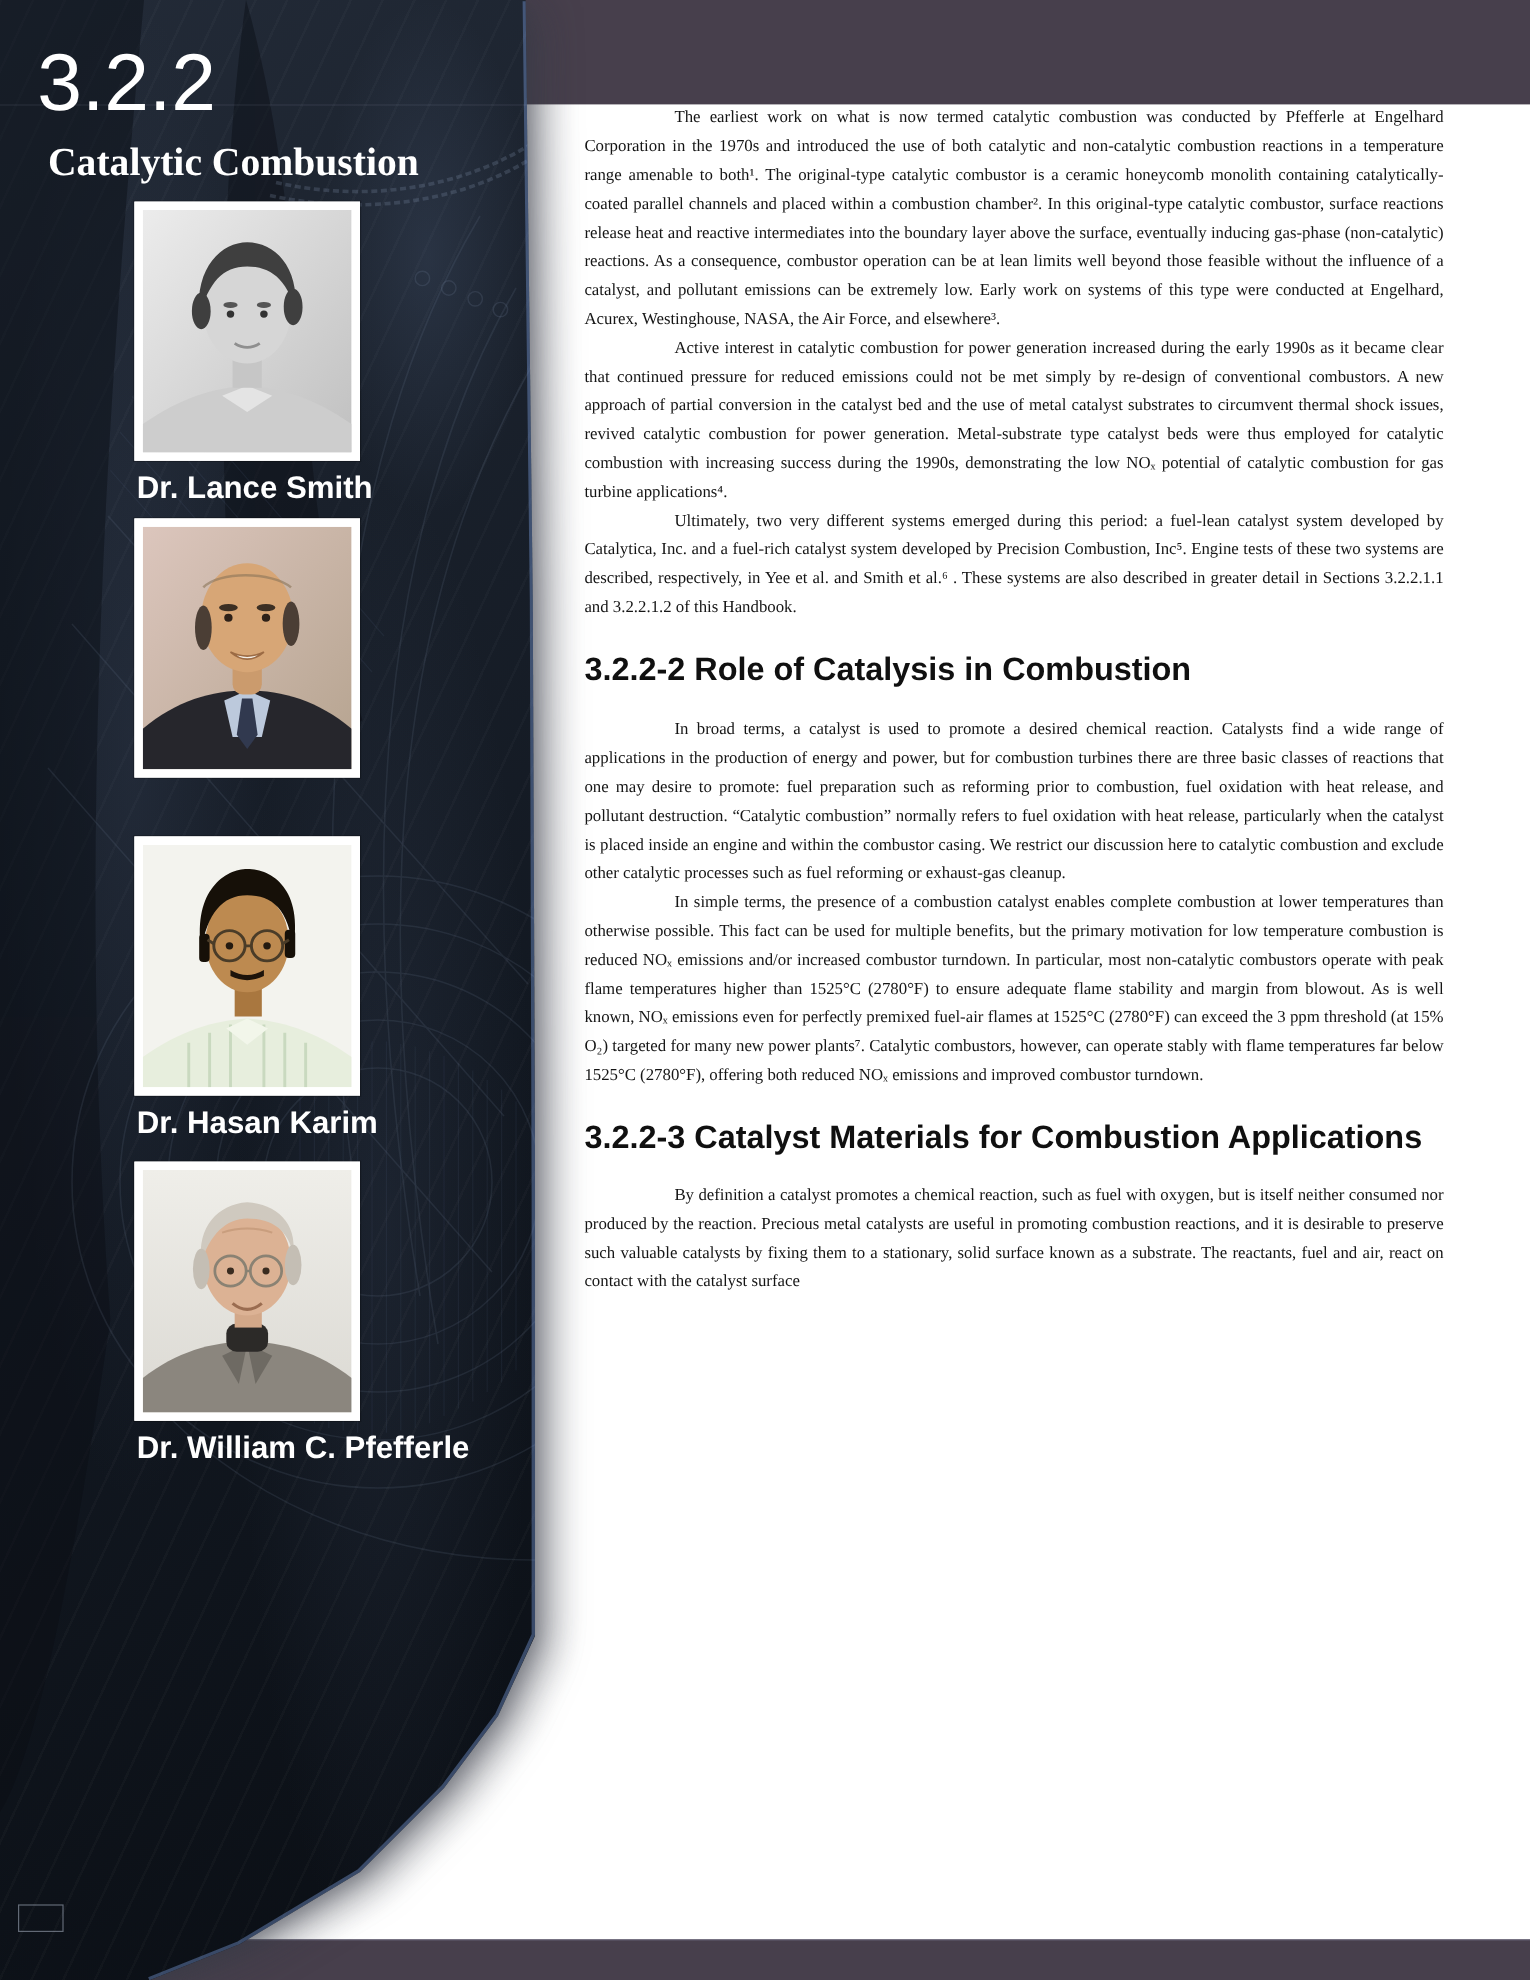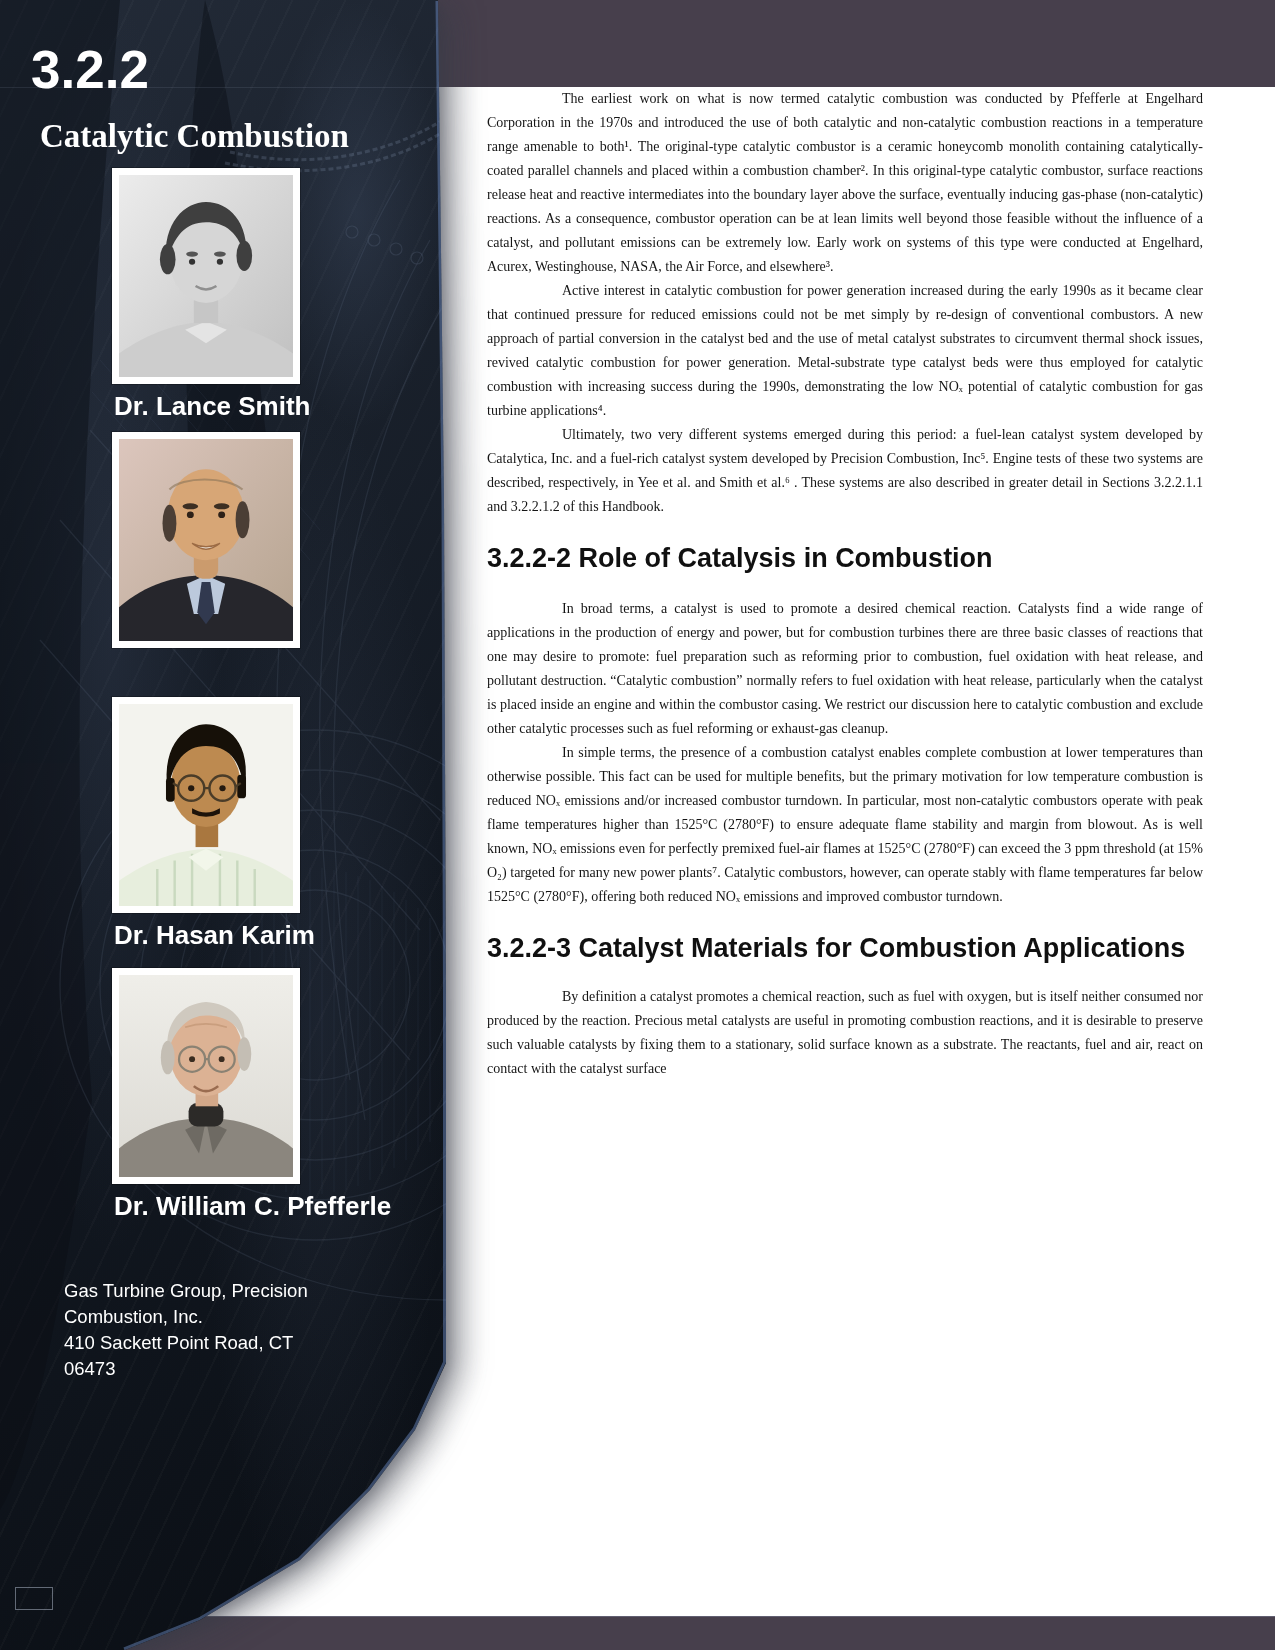--- a/index.html
+++ b/index.html
@@ -25,21 +25,21 @@
                              370px 1490px,300px 1560px,200px 1620px,125px 1650px,0px 1650px);
            background:
              radial-gradient(closest-side at 80% 13%, rgba(95,115,150,0.20), transparent),
              radial-gradient(closest-side at 25% 38%, rgba(80,95,125,0.18), transparent),
              radial-gradient(closest-side at 72% 62%, rgba(85,100,130,0.16), transparent),
              repeating-linear-gradient(115deg, rgba(255,255,255,0.025) 0 2px, rgba(0,0,0,0) 2px 24px),
              linear-gradient(150deg,#232b38 0%,#1a212c 28%,#121821 58%,#0a0e14 100%);}
   .engraving{position:absolute;left:0;top:0;width:446px;height:1650px;}
   .band-seam{position:absolute;left:0;top:87px;width:440px;height:1px;background:rgba(200,210,235,0.10);}
   .chapter-num{position:absolute;left:31px;top:34px;color:#ffffff;
-               font-family:"Liberation Sans","DejaVu Sans",sans-serif;font-size:53px;line-height:72px;font-weight:700;}
+               font-family:"Liberation Sans","DejaVu Sans",sans-serif;font-size:67px;line-height:72px;font-weight:400;}
   .chapter-title{position:absolute;left:40px;top:118px;color:#ffffff;
                  font-family:Liberation Serif, serif;font-size:33px;font-weight:700;white-space:nowrap;}
   .author-card{position:absolute;left:112px;width:340px;}
   .photo-frame{width:174px;height:202px;background:#ffffff;border:7px solid #ffffff;box-shadow:0 0 0 1px rgba(0,0,0,0.25);}
   .photo-frame svg{display:block;width:174px;height:202px;}
   .author-name{margin-top:7px;margin-left:2px;color:#ffffff;white-space:nowrap;
                font-family:"Liberation Sans","DejaVu Sans",sans-serif;font-size:26px;font-weight:700;}
   .affiliation{position:absolute;left:64px;top:1278px;width:300px;color:#ffffff;
                font-family:"Liberation Sans","DejaVu Sans",sans-serif;font-size:18.5px;line-height:26px;}
   .contact{position:absolute;left:64px;top:1403px;width:300px;color:#ffffff;
@@ -211,25 +211,19 @@
             <circle cx="59" cy="50" r="7.5" fill="none" stroke="#8a8273" stroke-width="1.3"></circle>
             <path d="M49.5,50 L51.5,50" stroke="#8a8273" stroke-width="1.3"></path>
             <circle cx="42" cy="50" r="1.7" fill="#3a2c20"></circle>
               <circle cx="59" cy="50" r="1.7" fill="#3a2c20"></circle>
             <path d="M43,66 Q50,72 57,66" stroke="#9a6c50" stroke-width="1.5" fill="none"></path>
           </svg>
         </div>
         <div class="author-name">Dr. William C. Pfefferle</div>
       </div>
 
-      <div class="affiliation">
-        <div>Gas Turbine Group, Precision</div>
-        <div>Combustion, Inc.</div>
-        <div>410 Sackett Point Road, CT</div>
-        <div>06473</div>
-      </div>
 
 
       <div class="corner-box"></div>
     </div>
   </div>
 
 </div>
 
 </body></html>

